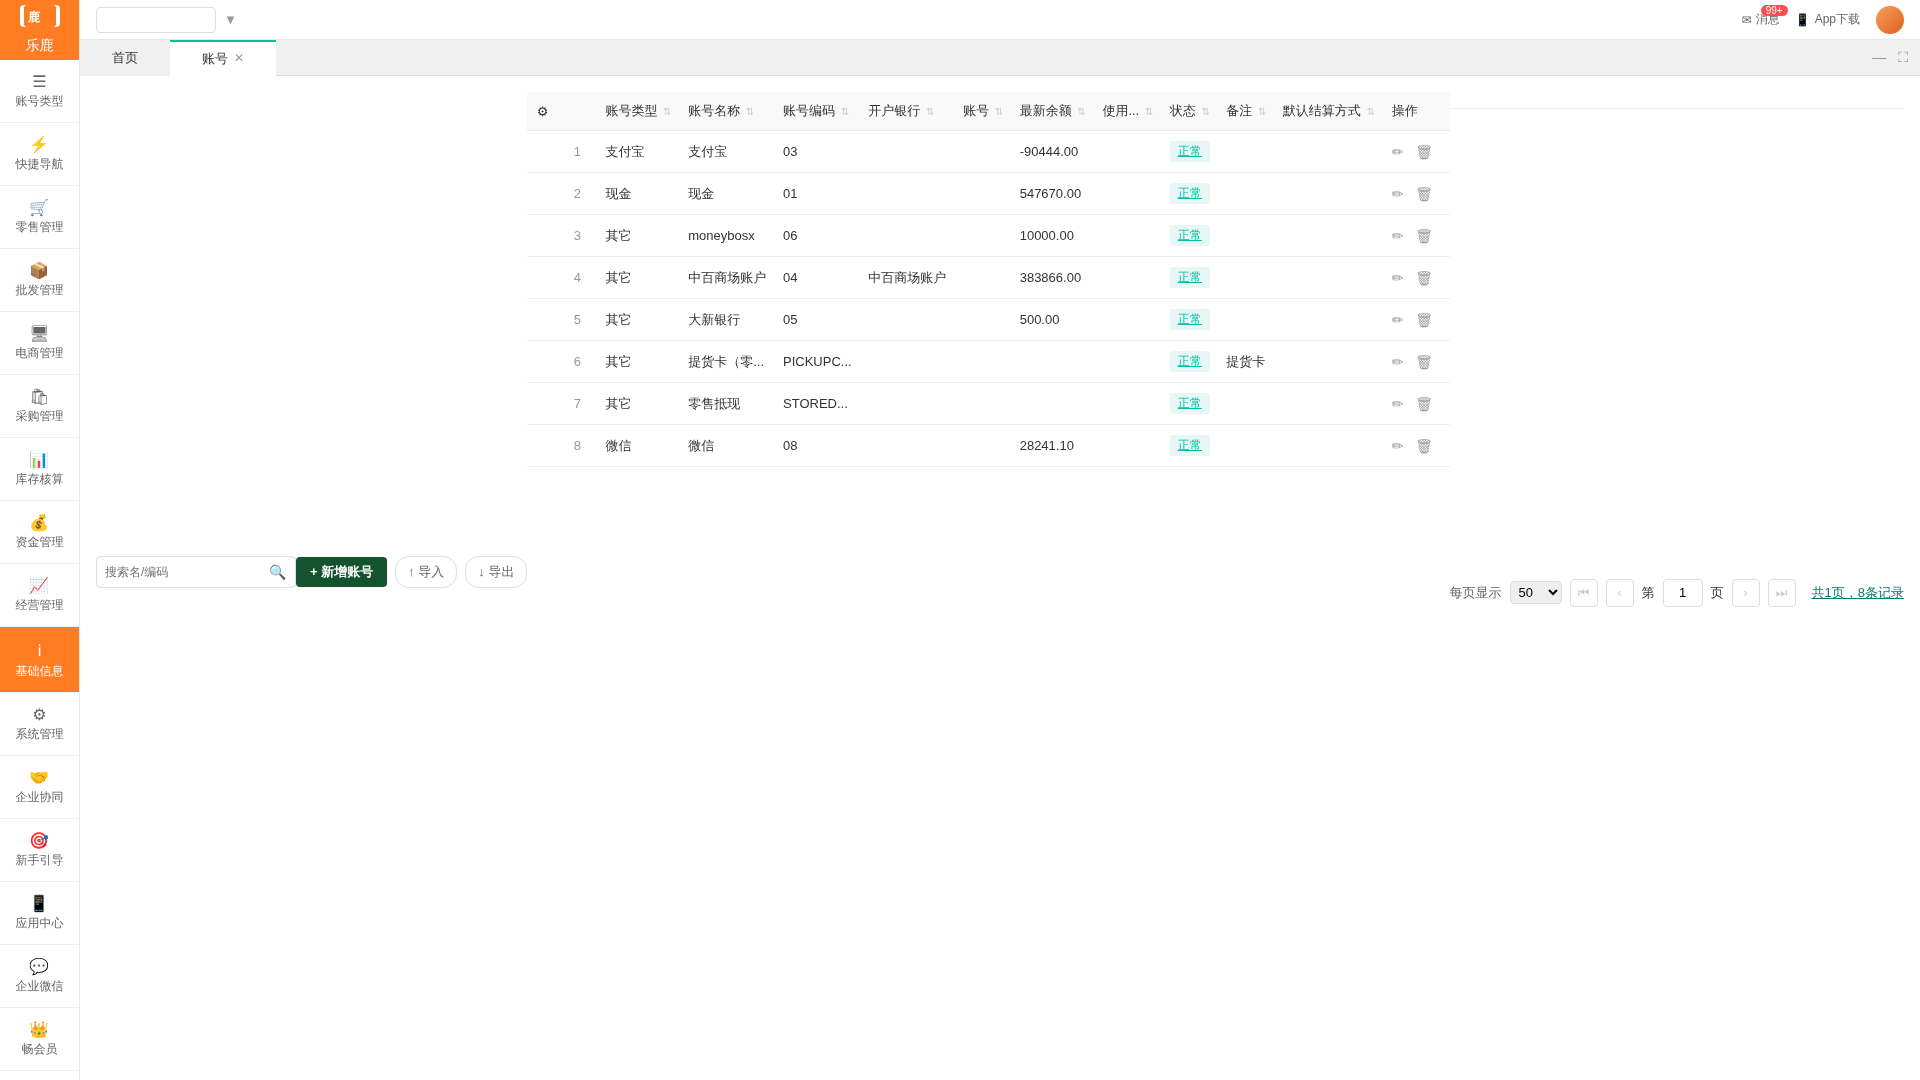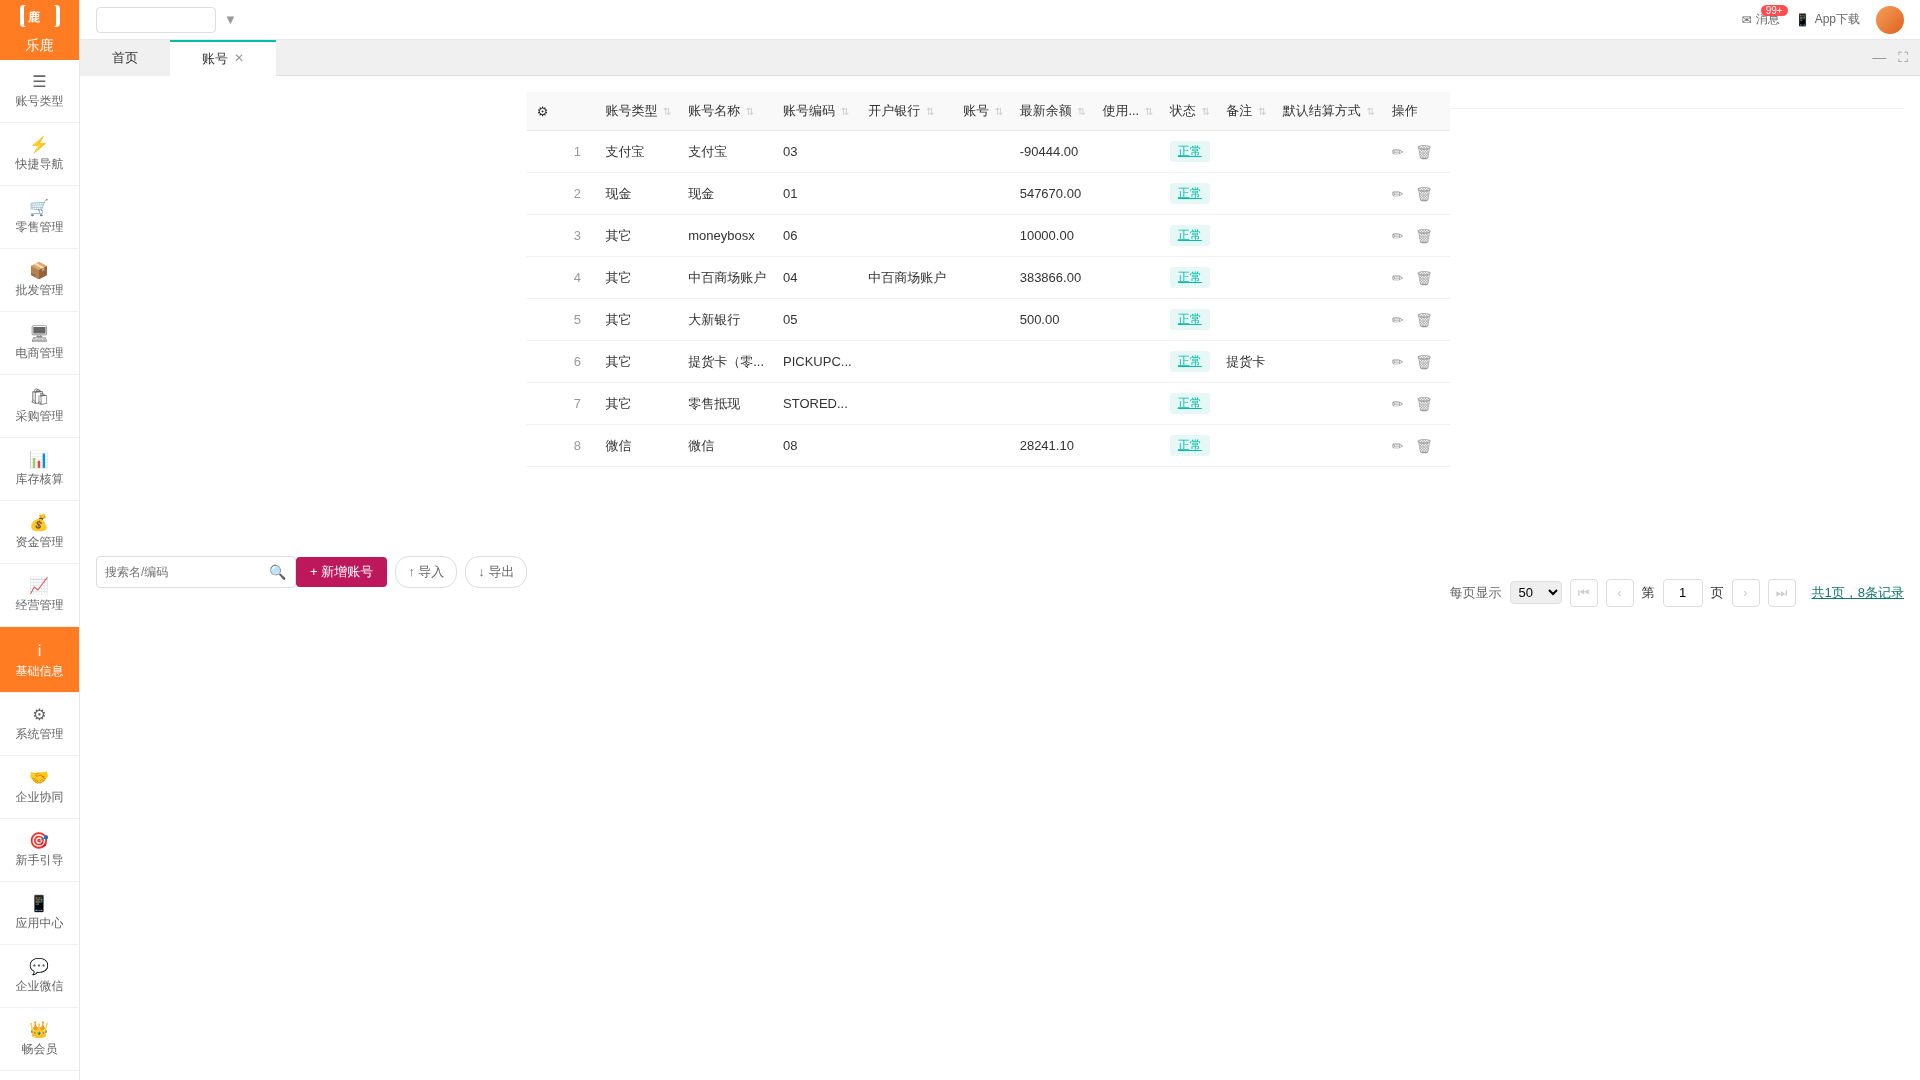--- a/index.html
+++ b/index.html
@@ -38,21 +38,21 @@
 
     
     .content { flex: 1; background: #fff; padding: 16px; display: flex; flex-direction: row; overflow: hidden; }
 
     
     .toolbar { display: flex; align-items: center; justify-content: space-between; margin-bottom: 12px; }
     .search-input-wrap { display: flex; align-items: center; border: 1px solid #ddd; border-radius: 4px; padding: 0 8px; height: 32px; width: 200px; }
     .search-input { border: none; outline: none; font-size: 12px; flex: 1; color: #999; }
     .search-icon { color: #ccc; font-size: 14px; }
     .toolbar-right { display: flex; align-items: center; gap: 8px; }
-    .btn-add { background: #be185d; color: #fff; border: none; border-radius: 4px; padding: 6px 14px; font-size: 13px; cursor: pointer; display: flex; align-items: center; gap: 4px; }
+    .btn-add { background: #14532d; color: #fff; border: none; border-radius: 4px; padding: 6px 14px; font-size: 13px; cursor: pointer; display: flex; align-items: center; gap: 4px; font-weight: bold; }
     .btn-import, .btn-export { background: #fff; color: #666; border: 1px solid #ddd; border-radius: 14px; padding: 6px 12px; font-size: 13px; cursor: pointer; display: flex; align-items: center; gap: 4px; }
 
     
     .table-wrap { flex: 1; overflow: auto; }
     table { width: 100%; border-collapse: collapse; }
     thead tr { background: #f9f9f9; }
     thead th { padding: 10px 8px; text-align: left; font-weight: 500; color: #333; border-bottom: 1px solid #e8e8e8; font-size: 13px; white-space: nowrap; }
     thead th .sort-arrows { color: #ccc; font-size: 10px; margin-left: 2px; }
     tbody tr { border-bottom: 1px solid #f0f0f0; }
     tbody td { padding: 10px 8px; color: #333; font-size: 13px; white-space: nowrap; }

